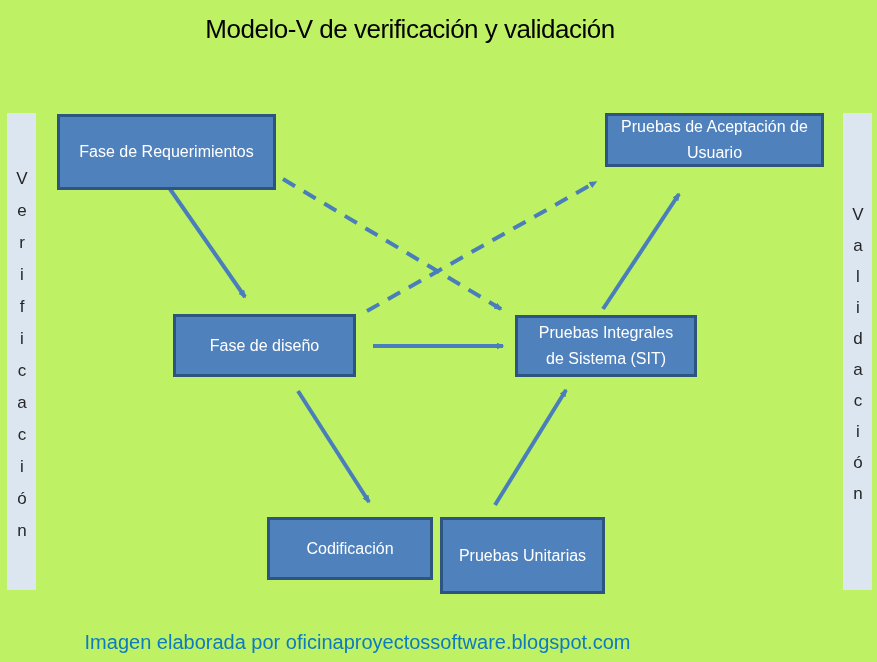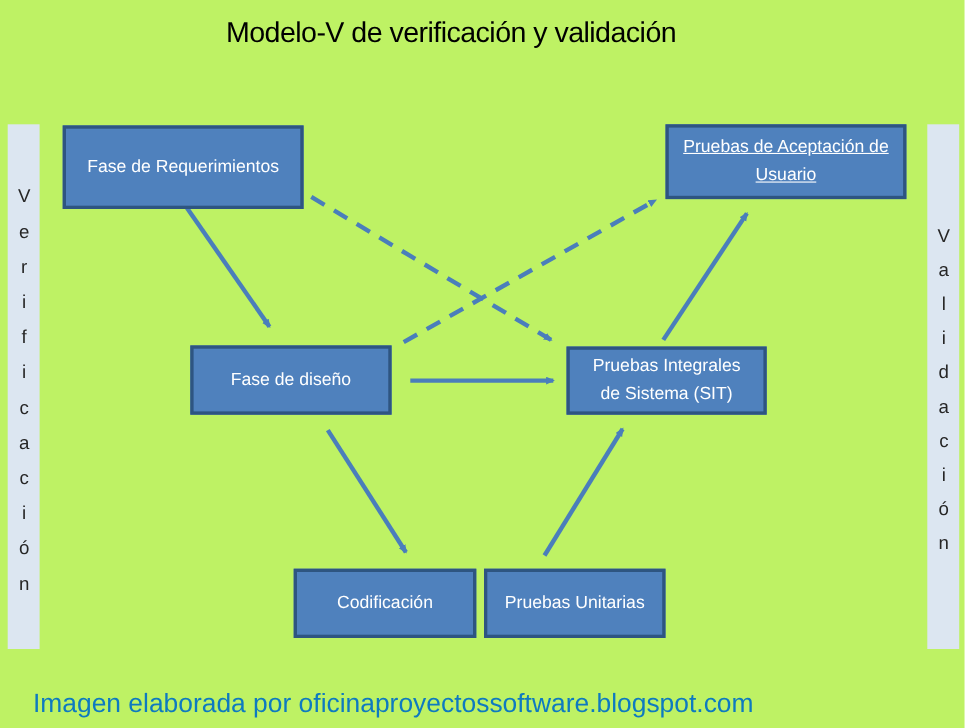--- a/index.html
+++ b/index.html
@@ -43,42 +43,42 @@
     color:#ffffff;
     display:flex;
     align-items:center;
     justify-content:center;
     text-align:center;
     font-size:16px;
     line-height:1.6;
     padding:2px 10px;
   }
   .node-requerimientos { left:57px;  top:114px; width:219px; height:76px; }
-  .node-aceptacion     { left:605px; top:113px; width:219px; height:68px;text-decoration:underline; }
+  .node-aceptacion     { left:605px; top:113px; width:219px; height:54px; }
   .node-diseno         { left:173px; top:314px; width:183px; height:63px; }
   .node-integrales     { left:515px; top:315px; width:182px; height:62px; }
   .node-codificacion   { left:267px; top:517px; width:166px; height:63px; }
-  .node-unitarias      { left:440px; top:517px; width:165px; height:63px; }
+  .node-unitarias      { left:440px; top:517px; width:165px; height:77px; }
   svg.arrows {
     position:absolute; left:0; top:0;
     width:877px; height:662px;
     pointer-events:none;
   }
   svg.arrows line {
     stroke:#4a7ebb;
     stroke-width:4;
   }
   svg.arrows line.dashed {
     stroke-dasharray:14 10;
   }
   .caption {
     position:absolute;
     left:0; bottom:8px; width:715px;
     text-align:center;
-    font-size:24px;
+    font-size:20px;
     color:#0e7ac0;
   }
 </style>
 </head>
 <body>
 
 <div class="canvas">
 
   <div class="title">Modelo-V de verificación y validación</div>
 

